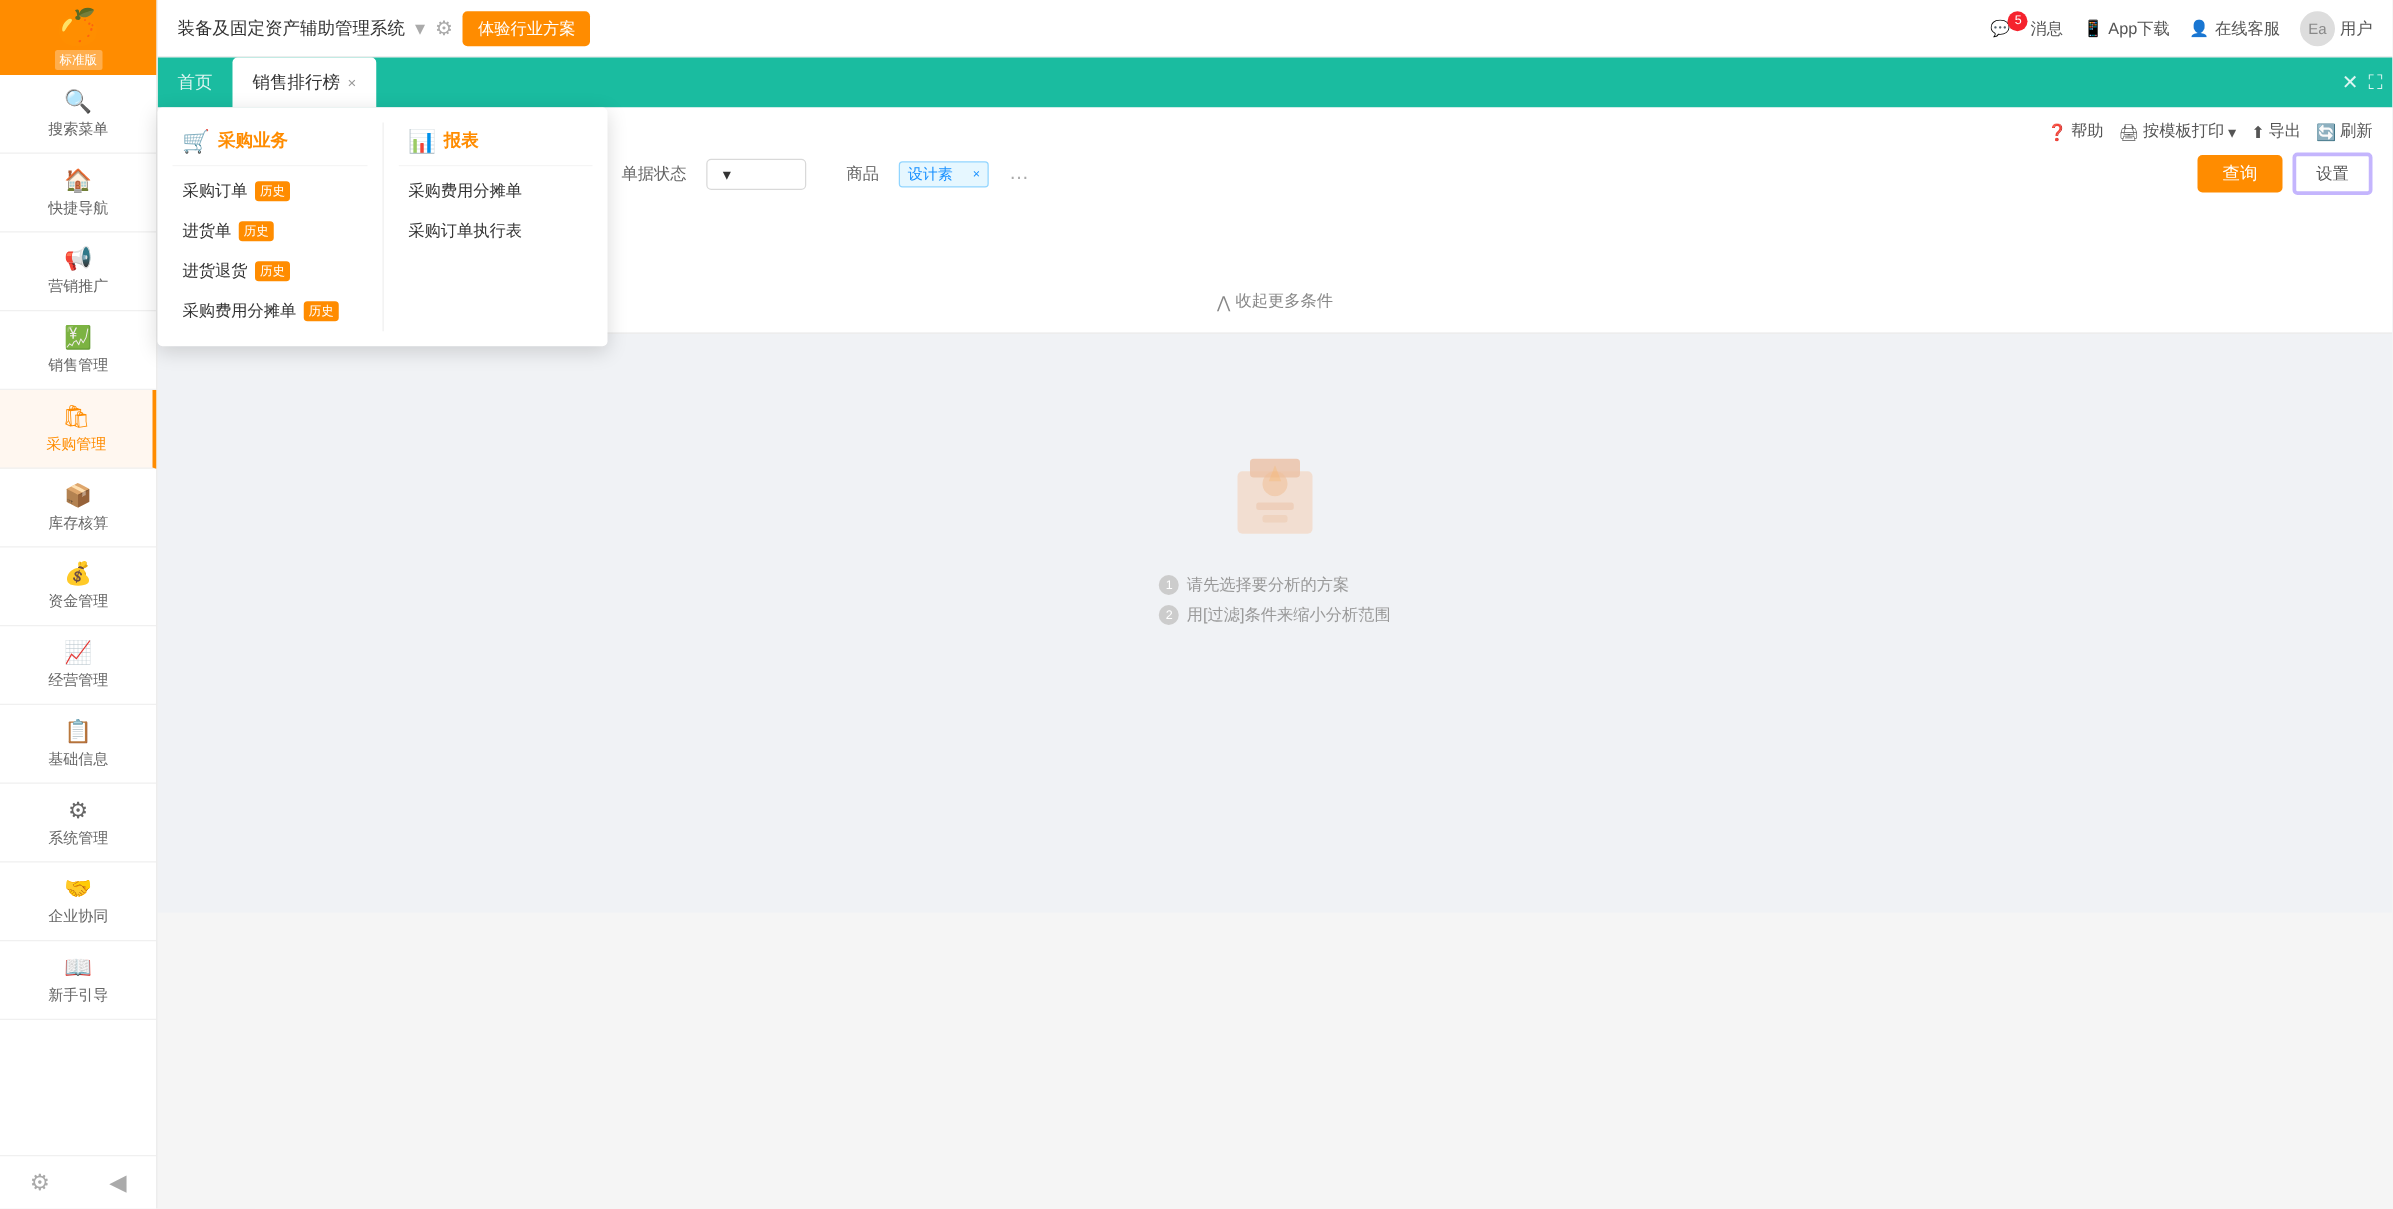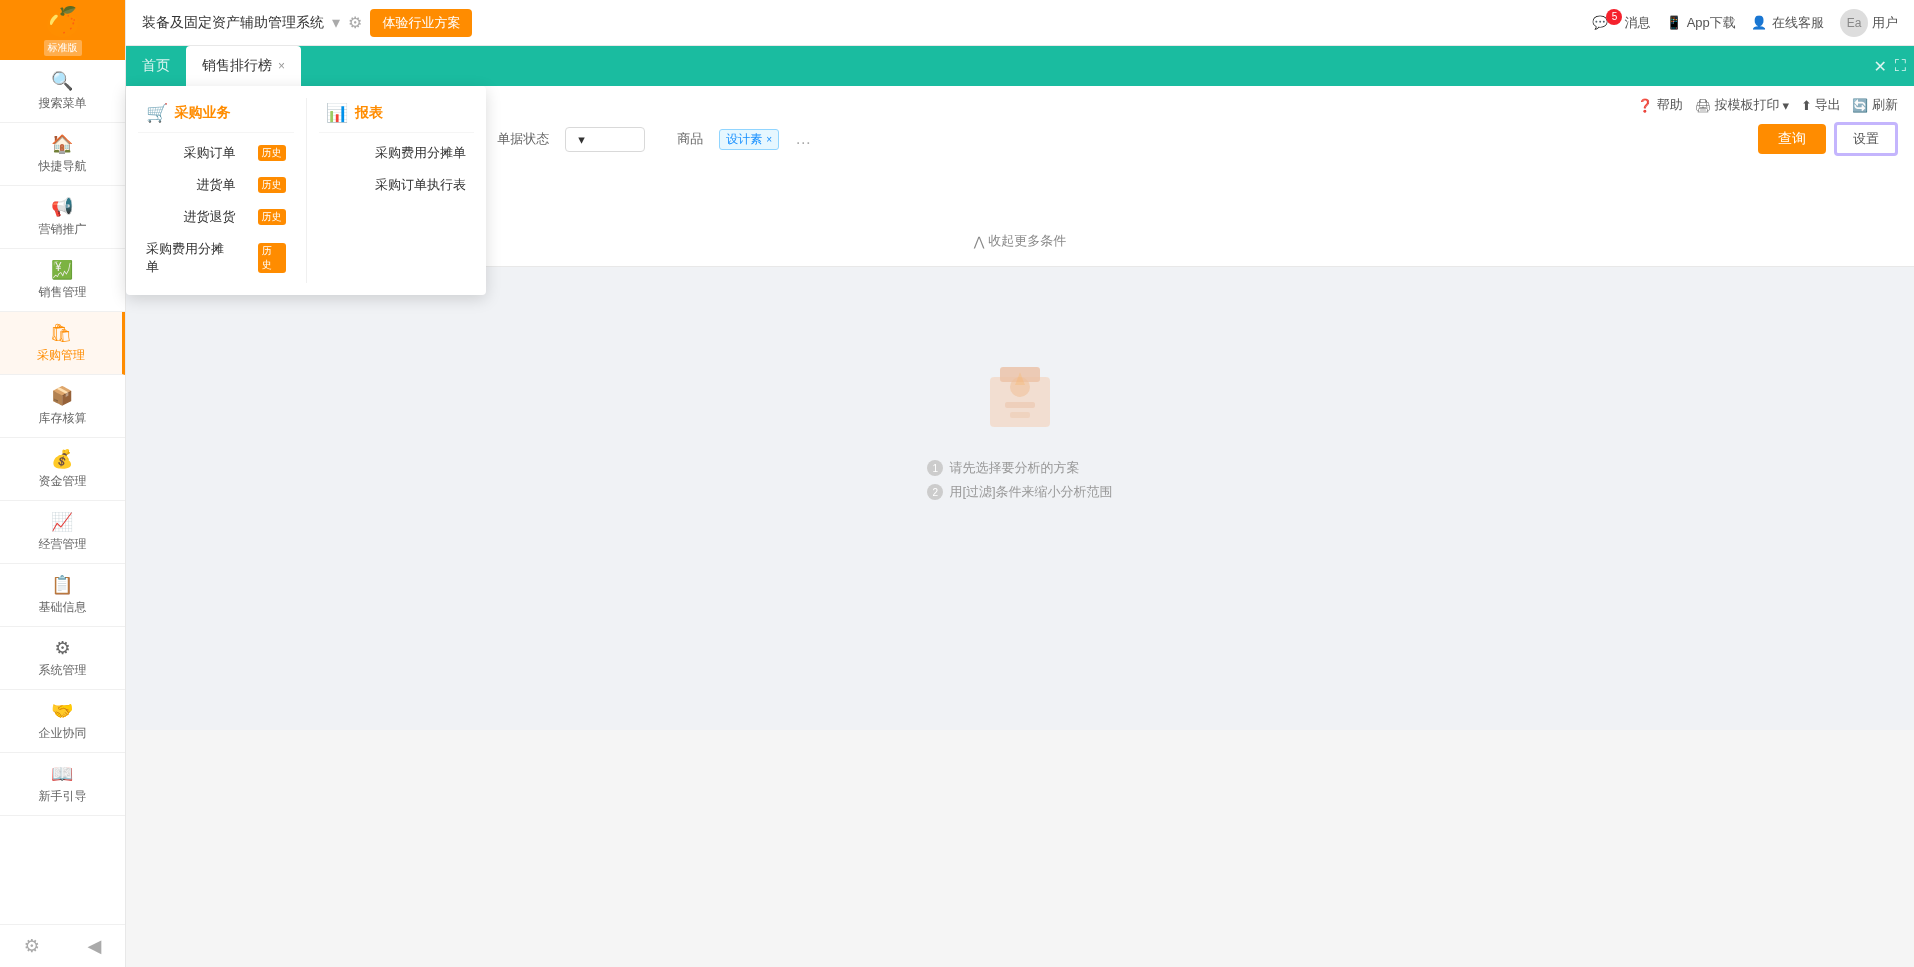--- a/index.html
+++ b/index.html
@@ -235,22 +235,21 @@
     .dropdown-col-header .col-icon {
       font-size: 18px;
     }
     .dropdown-item {
       display: flex;
       align-items: center;
       padding: 7px 8px;
       font-size: 13px;
       color: #333;
       cursor: pointer;
-      gap: 22px;
-      justify-content: flex-end;
+      gap: 6px;
     }
     .history-tag {
       background: #ff8c00;
       color: #fff;
       border-radius: 3px;
       font-size: 10px;
       padding: 1px 4px;
     }
     .dropdown-divider {
       width: 1px;
@@ -306,21 +305,21 @@
     }
     .filter-tag {
       background: #e6f7ff;
       border: 1px solid #91d5ff;
       border-radius: 3px;
       padding: 1px 6px;
       font-size: 12px;
       color: #1890ff;
       display: flex;
       align-items: center;
-      gap: 4px;
+      gap: 16px;
     }
     .filter-tag-close {
       cursor: pointer;
       color: #1890ff;
       font-size: 10px;
     }
     .filter-more-link {
       color: #ff8c00;
       font-size: 13px;
       cursor: pointer;

